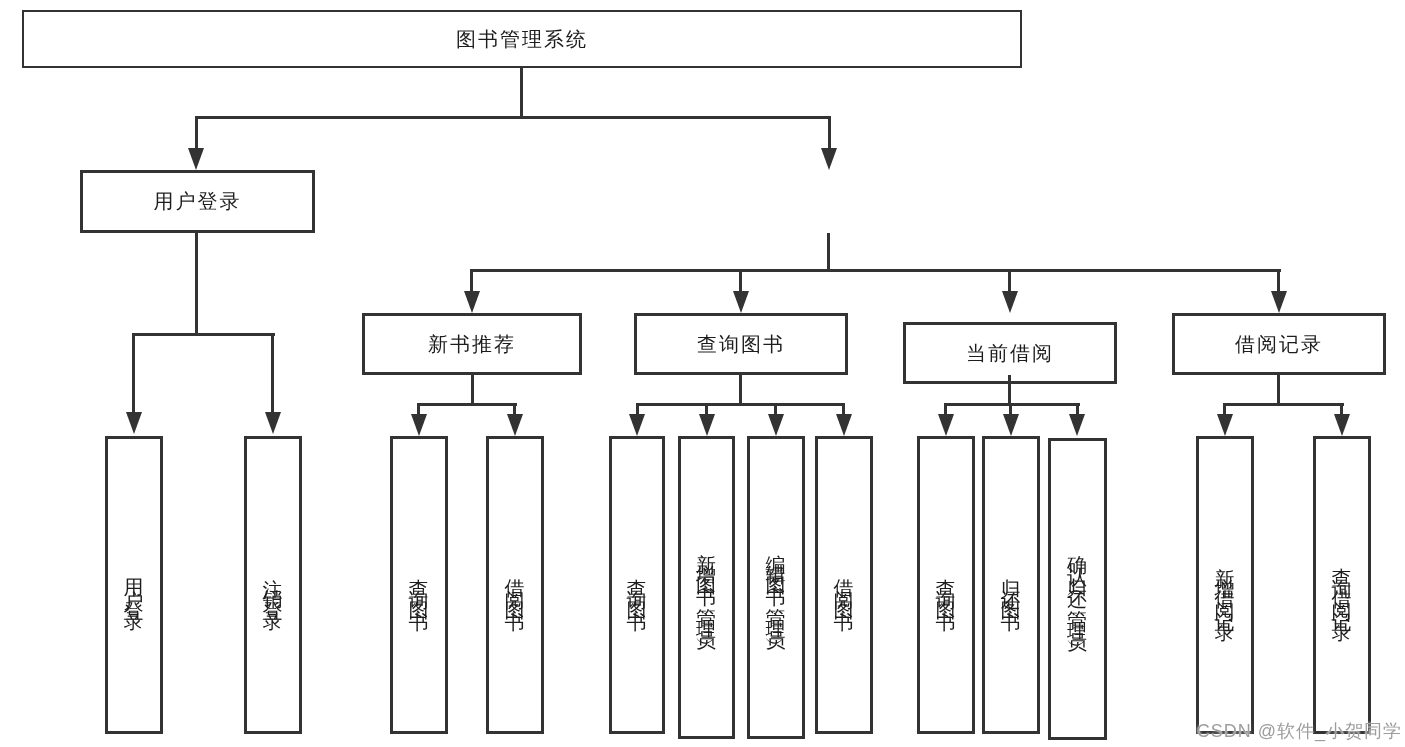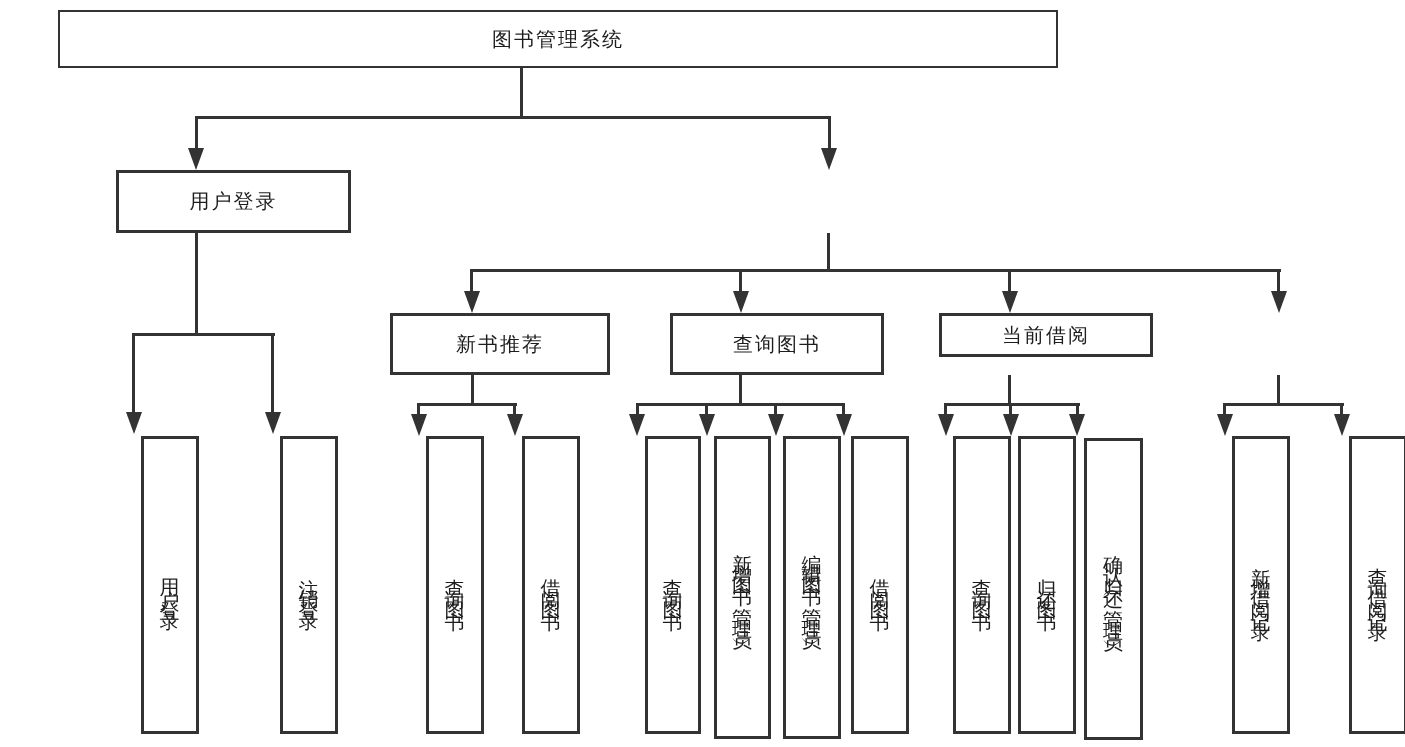--- a/index.html
+++ b/index.html
@@ -16,21 +16,20 @@
     overflow: hidden;
   }
   .box {
     position: absolute;
     box-sizing: border-box;
     border: 3px solid #333333;
     background: #ffffff;
     display: flex;
     align-items: center;
     justify-content: center;
-    margin-left: 36px;
   }
   .box-l1 { border-width: 2px; }
   .hlabel {
     font-size: 20px;
     color: #1d1d1d;
     letter-spacing: 2px;
     white-space: nowrap;
   }
   .vtext {
     writing-mode: vertical-rl;
@@ -95,28 +94,31 @@
   <div class="ln" style="left:470px;top:269px;width:811px;height:3px"></div>
   <div class="ln" style="left:470px;top:269px;width:3px;height:22px"></div>
   <div class="tri" style="left:464px;top:291px"></div>
   <div class="ln" style="left:739px;top:269px;width:3px;height:22px"></div>
   <div class="tri" style="left:733px;top:291px"></div>
   <div class="ln" style="left:1008px;top:269px;width:3px;height:22px"></div>
   <div class="tri" style="left:1002px;top:291px"></div>
   <div class="ln" style="left:1277px;top:269px;width:3px;height:22px"></div>
   <div class="tri" style="left:1271px;top:291px"></div>
 
-  <div class="box" style="left:354px;top:313px;width:220px;height:62px">
+  <div class="box" style="left:362px;top:313px;width:220px;height:62px">
     <span class="hlabel">新书推荐</span>
   </div>
   <div class="box" style="left:634px;top:313px;width:214px;height:62px">
     <span class="hlabel">查询图书</span>
   </div>
-  <div class="box" style="left:903px;top:313px;width:214px;height:44px">
+  <div class="box" style="left:903px;top:322px;width:214px;height:62px">
     <span class="hlabel">当前借阅</span>
+  </div>
+  <div class="box" style="left:1172px;top:313px;width:214px;height:62px">
+    <span class="hlabel">借阅记录</span>
   </div>
 
   <div class="ln" style="left:471px;top:375px;width:3px;height:31px"></div>
   <div class="ln" style="left:417px;top:403px;width:100px;height:3px"></div>
   <div class="ln" style="left:417px;top:403px;width:3px;height:13px"></div>
   <div class="tri" style="left:411px;top:414px"></div>
   <div class="ln" style="left:513px;top:403px;width:3px;height:13px"></div>
   <div class="tri" style="left:507px;top:414px"></div>
 
   <div class="ln" style="left:739px;top:375px;width:3px;height:31px"></div>
@@ -183,14 +185,15 @@
     <span class="vtext">确认归还（管理员）</span>
   </div>
 
   <div class="box" style="left:1196px;top:436px;width:58px;height:298px">
     <span class="vtext">新增借阅记录</span>
   </div>
   <div class="box" style="left:1313px;top:436px;width:58px;height:298px">
     <span class="vtext">查询借阅记录</span>
   </div>
 
+  <div class="watermark">CSDN @软件_小贺同学</div>
 
 </div>
 
 </body></html>

